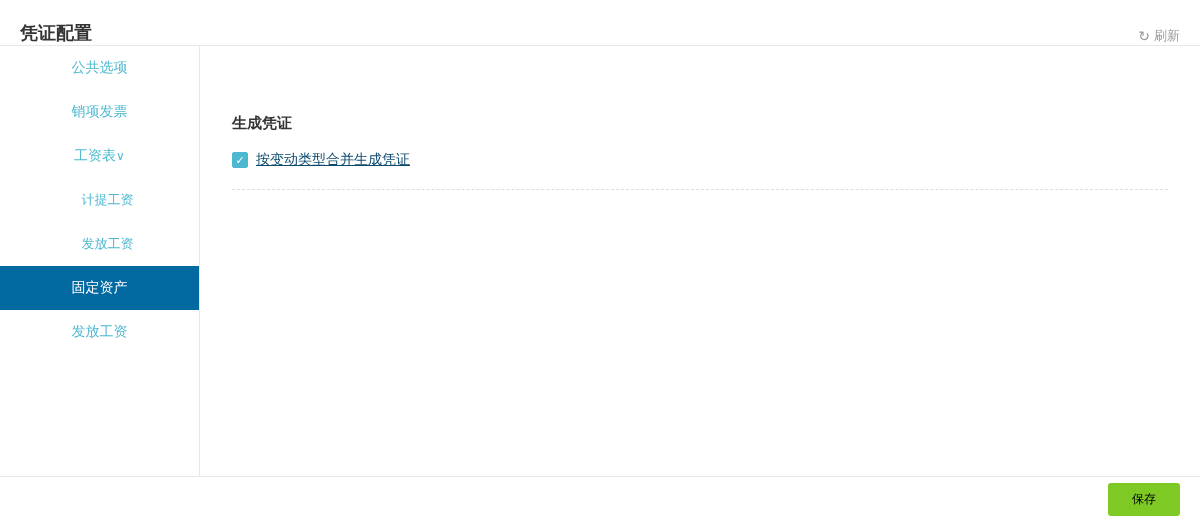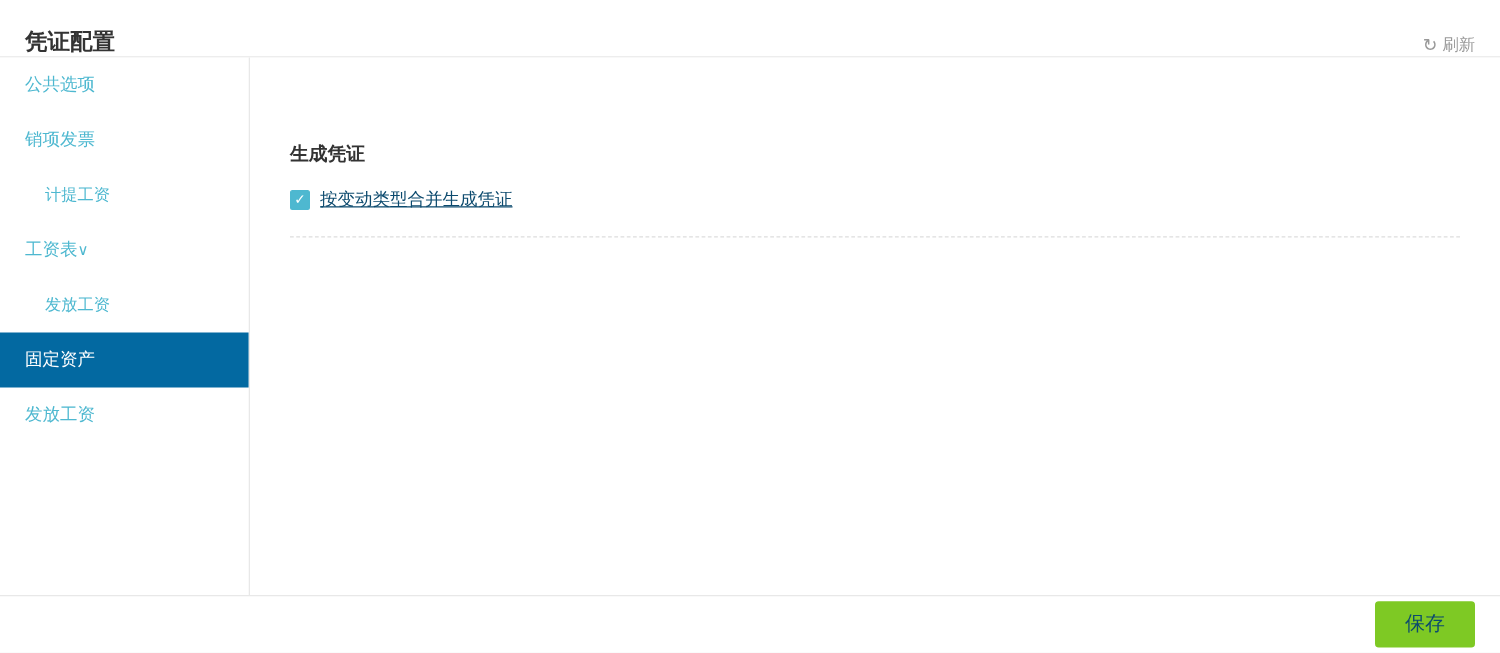--- a/index.html
+++ b/index.html
@@ -55,21 +55,21 @@
       overflow-y: auto;
       flex-shrink: 0;
     }
     .sidebar-item {
       padding: 13px 20px;
       color: #4eb8d0;
       cursor: pointer;
       font-size: 14px;
       display: flex;
       align-items: center;
-      justify-content: flex-start;
+      justify-content: center;
     }
     .sidebar-item.active {
       background: #0369a1;
       color: #fff;
     }
     .sidebar-item.sub {
       padding-left: 36px;
       font-size: 13px;
     }
     .chevron-icon {
@@ -133,25 +133,25 @@
       height: 46px;
       background: #fff;
       border-top: 1px solid #e8e8e8;
       display: flex;
       align-items: center;
       justify-content: flex-end;
       padding: 0 20px;
     }
     .save-btn {
       background: #7ec924;
-      color: #0c4a6e;
+      color: #000000;
       border: none;
       padding: 8px 24px;
       border-radius: 3px;
-      font-size: 16px;
+      font-size: 12px;
       cursor: pointer;
       font-family: Liberation Sans, sans-serif;
     }
   </style>
 </head>
 <body>
 
 <div class="header">
   <span class="header-title">凭证配置</span>
   <div class="refresh-btn">
@@ -163,26 +163,26 @@
 <div class="layout">
 
   <nav class="sidebar">
 
   <div class="sidebar-item">
         <span>公共选项</span>
       </div>
       <div class="sidebar-item">
         <span>销项发票</span>
       </div>
-      <div class="sidebar-item sub">
-        <span>计提工资</span>
-      </div>
       <div class="sidebar-item">
         <span>工资表</span>
         <span class="chevron-icon">∨</span>
+      </div>
+      <div class="sidebar-item sub">
+        <span>计提工资</span>
       </div>
       <div class="sidebar-item sub">
         <span>发放工资</span>
       </div>
       <div class="sidebar-item active">
         <span>固定资产</span>
       </div>
       <div class="sidebar-item">
         <span>发放工资</span>
       </div>

